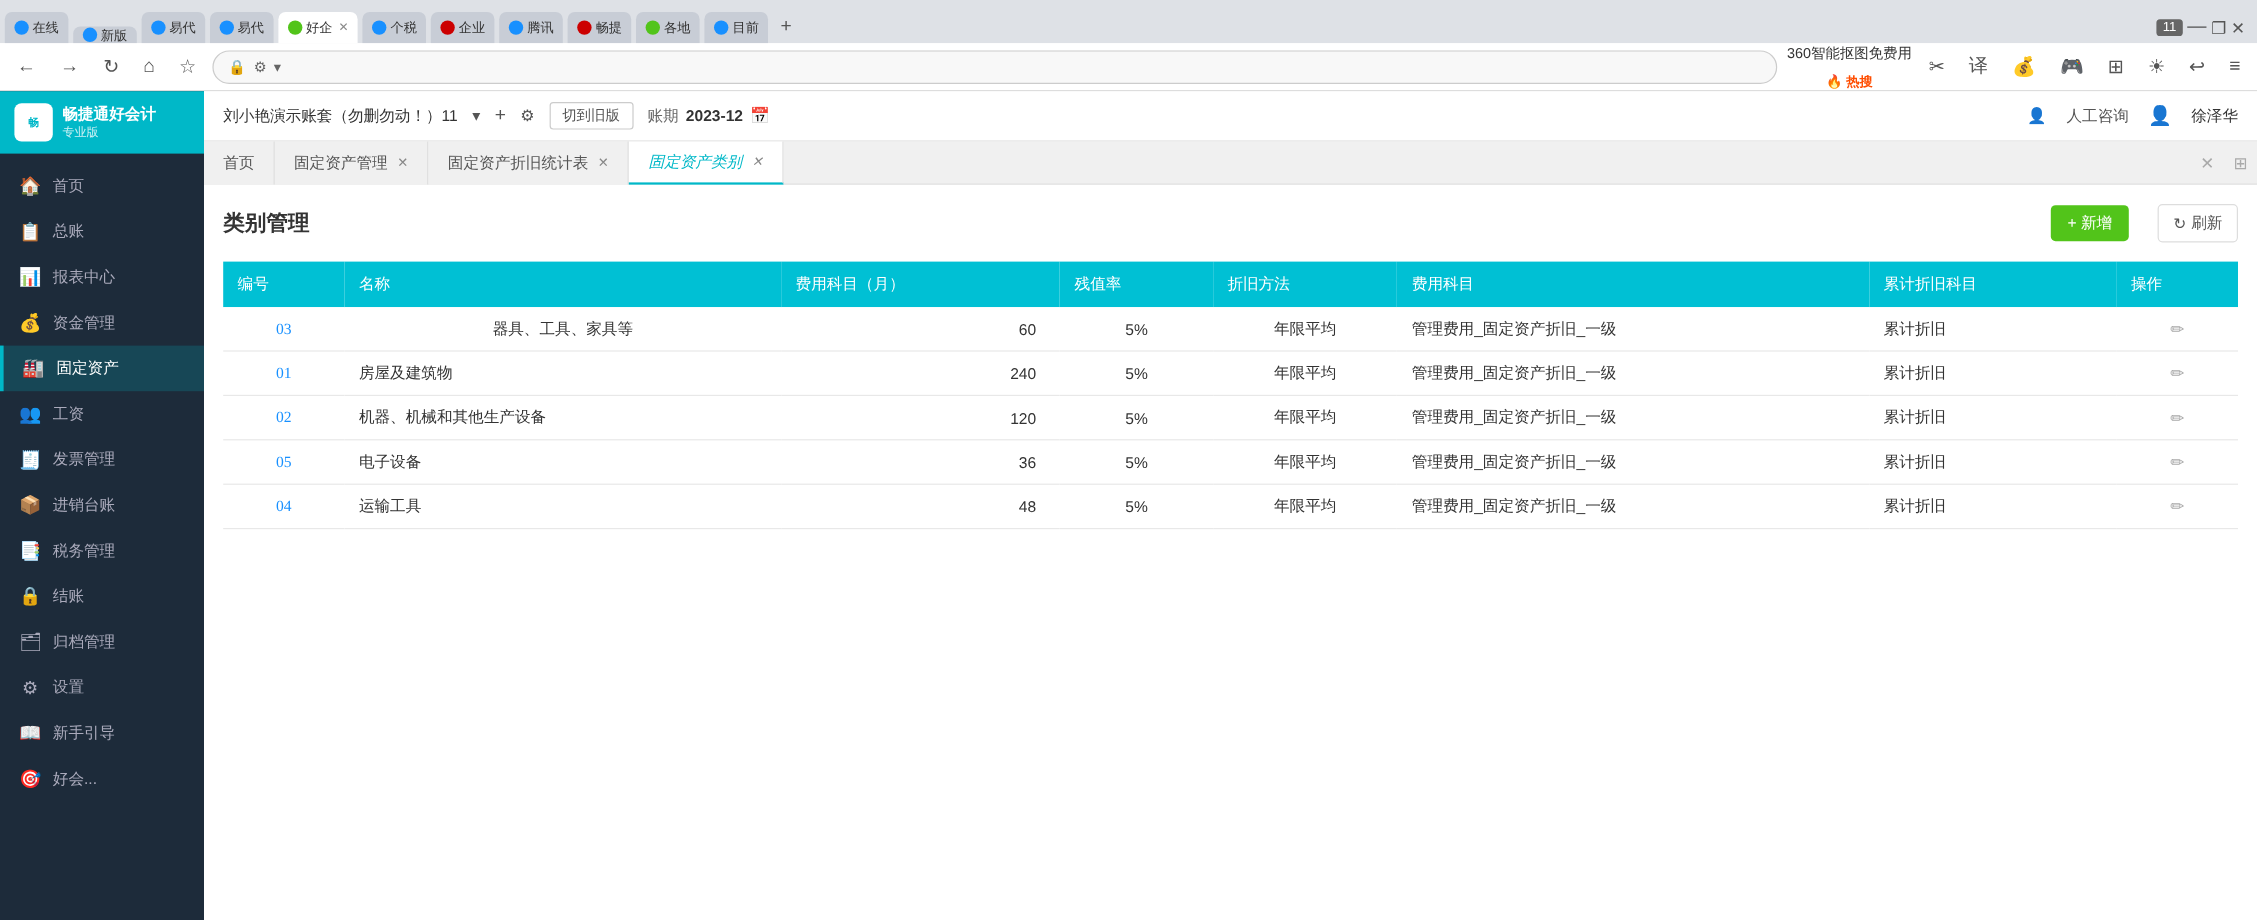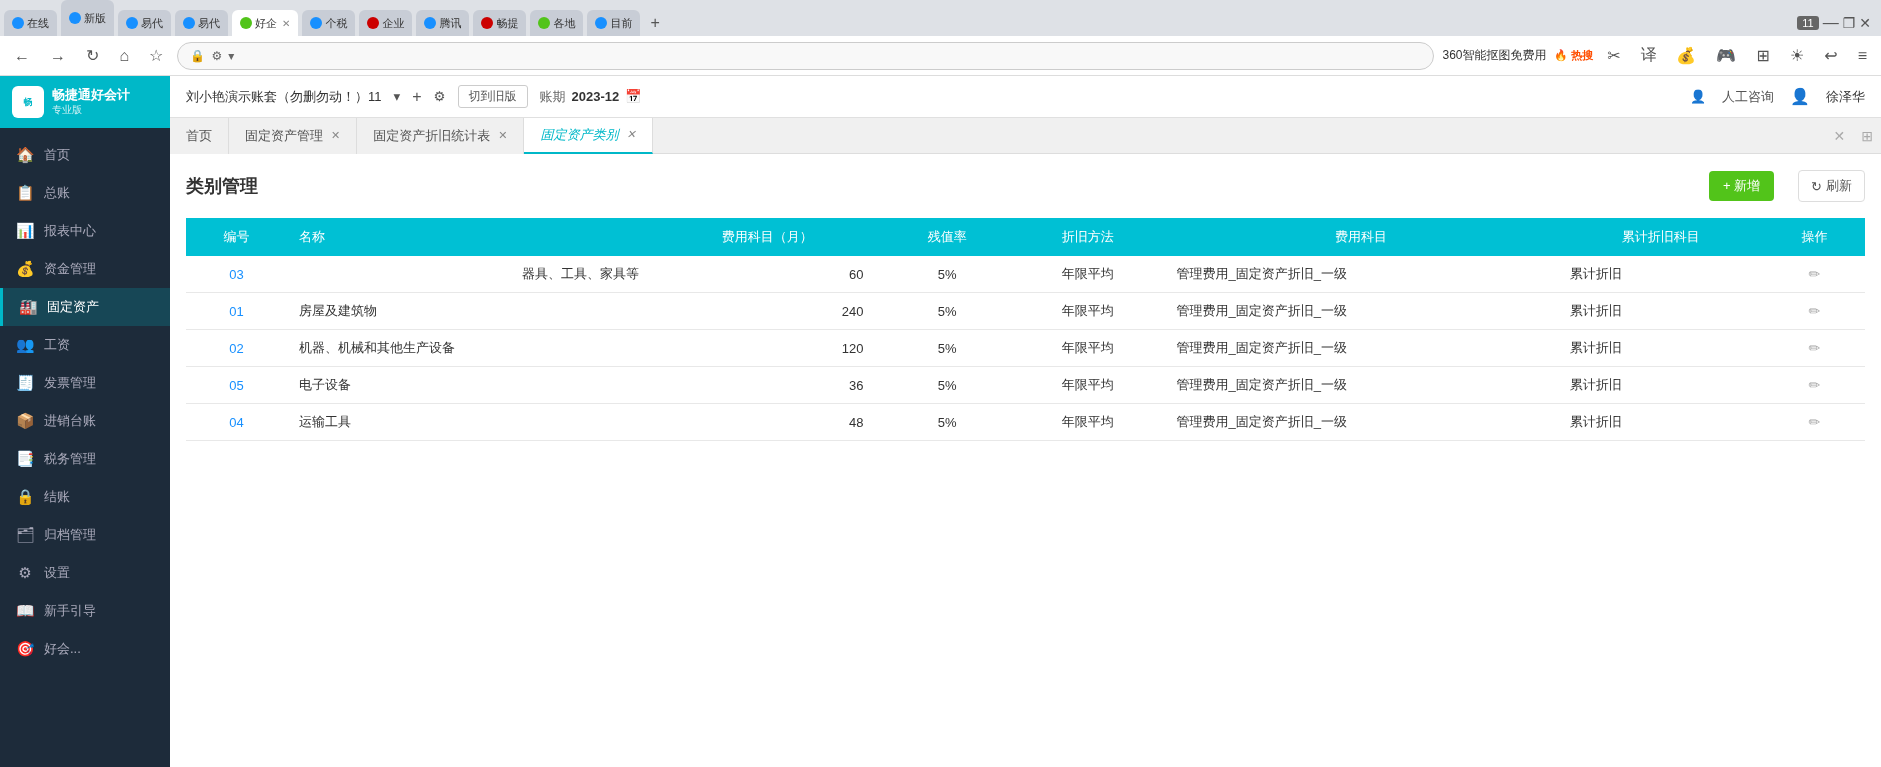--- a/index.html
+++ b/index.html
@@ -4,21 +4,21 @@
   <style>
     * { box-sizing: border-box; margin: 0; padding: 0; }
     body { font-family: "Microsoft YaHei", "PingFang SC", sans-serif; font-size: 13px; background: #f5f5f5; overflow: hidden; }
     .browser-tabs { display: flex; align-items: flex-end; height: 36px; background: #dee1e6; padding: 0 4px; overflow: hidden; }
     .browser-tab { display: flex; align-items: center; height: 28px; padding: 0 10px; border-radius: 8px 8px 0 0; background: #c8cdd6; font-size: 12px; color: #333; gap: 4px; margin-right: 2px; white-space: nowrap; max-width: 140px; overflow: hidden; }
 
     .nav-bar { background: #fff; height: 40px; display: flex; align-items: center; padding: 0 8px; gap: 8px; border-bottom: 1px solid #ddd; }
     .nav-btn { background: none; border: none; color: #555; font-size: 16px; cursor: pointer; padding: 4px 6px; }
     .url-bar { flex: 1; height: 28px; border: 1px solid #ccc; border-radius: 14px; padding: 0 12px; font-size: 12px; color: #333; background: #f8f8f8; display: flex; align-items: center; gap: 6px; }
     .url-text { font-size: 12px; color: #1a73e8; flex: 1; overflow: hidden; text-overflow: ellipsis; white-space: nowrap; }
-    .search-bar-right { display: flex; align-items: center; gap: 8px; font-size: 12px; color: #333; }
+    .search-bar-right { display: flex; align-items: center; gap: 8px; font-size: 12px; color: #333; flex-direction: column; }
     .hot-tag { color: #ff4d00; font-weight: bold; font-size: 11px; }
 
     
     .app-wrapper { display: flex; height: calc(100vh - 76px); }
 
     
     .sidebar { width: 170px; background: #1d2b3a; display: flex; flex-direction: column; flex-shrink: 0; }
     .sidebar-logo { background: #00b8c8; padding: 10px 12px; display: flex; align-items: center; gap: 8px; }
     .logo-icon { width: 32px; height: 32px; background: #fff; border-radius: 6px; display: flex; align-items: center; justify-content: center; font-size: 10px; color: #00b8c8; font-weight: bold; }
     .logo-text { color: #fff; font-size: 13px; font-weight: bold; line-height: 1.2; }
@@ -47,36 +47,36 @@
     .page-content { flex: 1; overflow-y: auto; padding: 16px; background: #fff; position: relative; }
     .page-title-bar { display: flex; align-items: center; justify-content: space-between; margin-bottom: 16px; }
     .page-title { font-size: 18px; font-weight: bold; color: #333; }
     .toolbar-right { display: flex; gap: 24px; align-items: center; }
     .btn-add { background: #52c41a; color: #fff; border: none; border-radius: 4px; padding: 6px 14px; font-size: 13px; cursor: pointer; display: flex; align-items: center; gap: 4px; }
     .btn-refresh { background: #fff; color: #555; border: 1px solid #ddd; border-radius: 4px; padding: 6px 12px; font-size: 13px; cursor: pointer; display: flex; align-items: center; gap: 4px; }
 
     
     .data-table { width: 100%; border-collapse: collapse; font-size: 13px; }
     .data-table thead tr { background: #00c0d4; color: #fff; }
-    .data-table thead th { padding: 10px 12px; text-align: center; font-weight: normal; border: none; }
+    .data-table thead th { padding: 10px 12px; text-align: left; font-weight: normal; border: none; }
     .data-table tbody tr { background: #fff; border-bottom: 1px solid #e8e8e8; }
     .data-table tbody td { padding: 9px 12px; color: #333; text-align: center; }
     .data-table tbody td:nth-child(2) { text-align: left; color: #333; }
-    .data-table tbody td.num-id { color: #1890ff; }
+    .data-table tbody td.num-id { color: #1890ff; font-family: Liberation Serif, serif; }
     .edit-btn { color: #aaa; font-size: 14px; cursor: pointer; background: none; border: none; }
   </style>
 </head>
 <body>
 
 <div class="browser-tabs" style="height:36px; background:#dee1e6; display:flex; align-items:flex-end; padding:4px 4px 0; gap:2px; overflow:hidden;">
   <div class="browser-tab" style="background:#c8cdd6; font-size:11px; padding:0 8px; gap:3px; border-radius:6px 6px 0 0; height:26px; display:flex; align-items:center;">
     <span style="width:12px;height:12px;background:#1890ff;border-radius:50%;display:inline-block;flex-shrink:0;"></span>
     <span>在线</span>
   </div>
-  <div class="browser-tab" style="background:#c8cdd6; font-size:11px; padding:0 8px; gap:3px; border-radius:6px 6px 0 0; height:36px; display:flex; align-items:center;">
+  <div class="browser-tab" style="background:#c8cdd6; font-size:11px; padding:0 8px; gap:3px; border-radius:6px 6px 0 0; height:14px; display:flex; align-items:center;">
     <span style="width:12px;height:12px;background:#1890ff;border-radius:50%;display:inline-block;flex-shrink:0;"></span>
     <span>新版</span>
   </div>
   <div class="browser-tab" style="background:#c8cdd6; font-size:11px; padding:0 8px; gap:3px; border-radius:6px 6px 0 0; height:26px; display:flex; align-items:center;">
     <span style="width:12px;height:12px;background:#1890ff;border-radius:50%;display:inline-block;flex-shrink:0;"></span>
     <span>易代</span>
   </div>
   <div class="browser-tab" style="background:#c8cdd6; font-size:11px; padding:0 8px; gap:3px; border-radius:6px 6px 0 0; height:26px; display:flex; align-items:center;">
     <span style="width:12px;height:12px;background:#1890ff;border-radius:50%;display:inline-block;flex-shrink:0;"></span>
     <span>易代</span>
@@ -282,21 +282,21 @@
             <th>残值率</th>
             <th>折旧方法</th>
             <th>费用科目</th>
             <th>累计折旧科目</th>
             <th>操作</th>
           </tr>
         </thead>
         <tbody id="table-body">
         <tr>
     <td class="num-id" style="color:#1890ff; text-align:center;">03</td>
-    <td style="text-align:right; color:#333;">器具、工具、家具等</td>
+    <td style="text-align:center; color:#333;">器具、工具、家具等</td>
     <td style="text-align:right; padding-right:20px;">60</td>
     <td>5%</td>
     <td>年限平均</td>
     <td style="text-align:left;">管理费用_固定资产折旧_一级</td>
     <td style="text-align:left;">累计折旧</td>
     <td style="text-align:center;">
       <button class="edit-btn" title="编辑">✏</button>
     </td>
   </tr>
             <tr>

